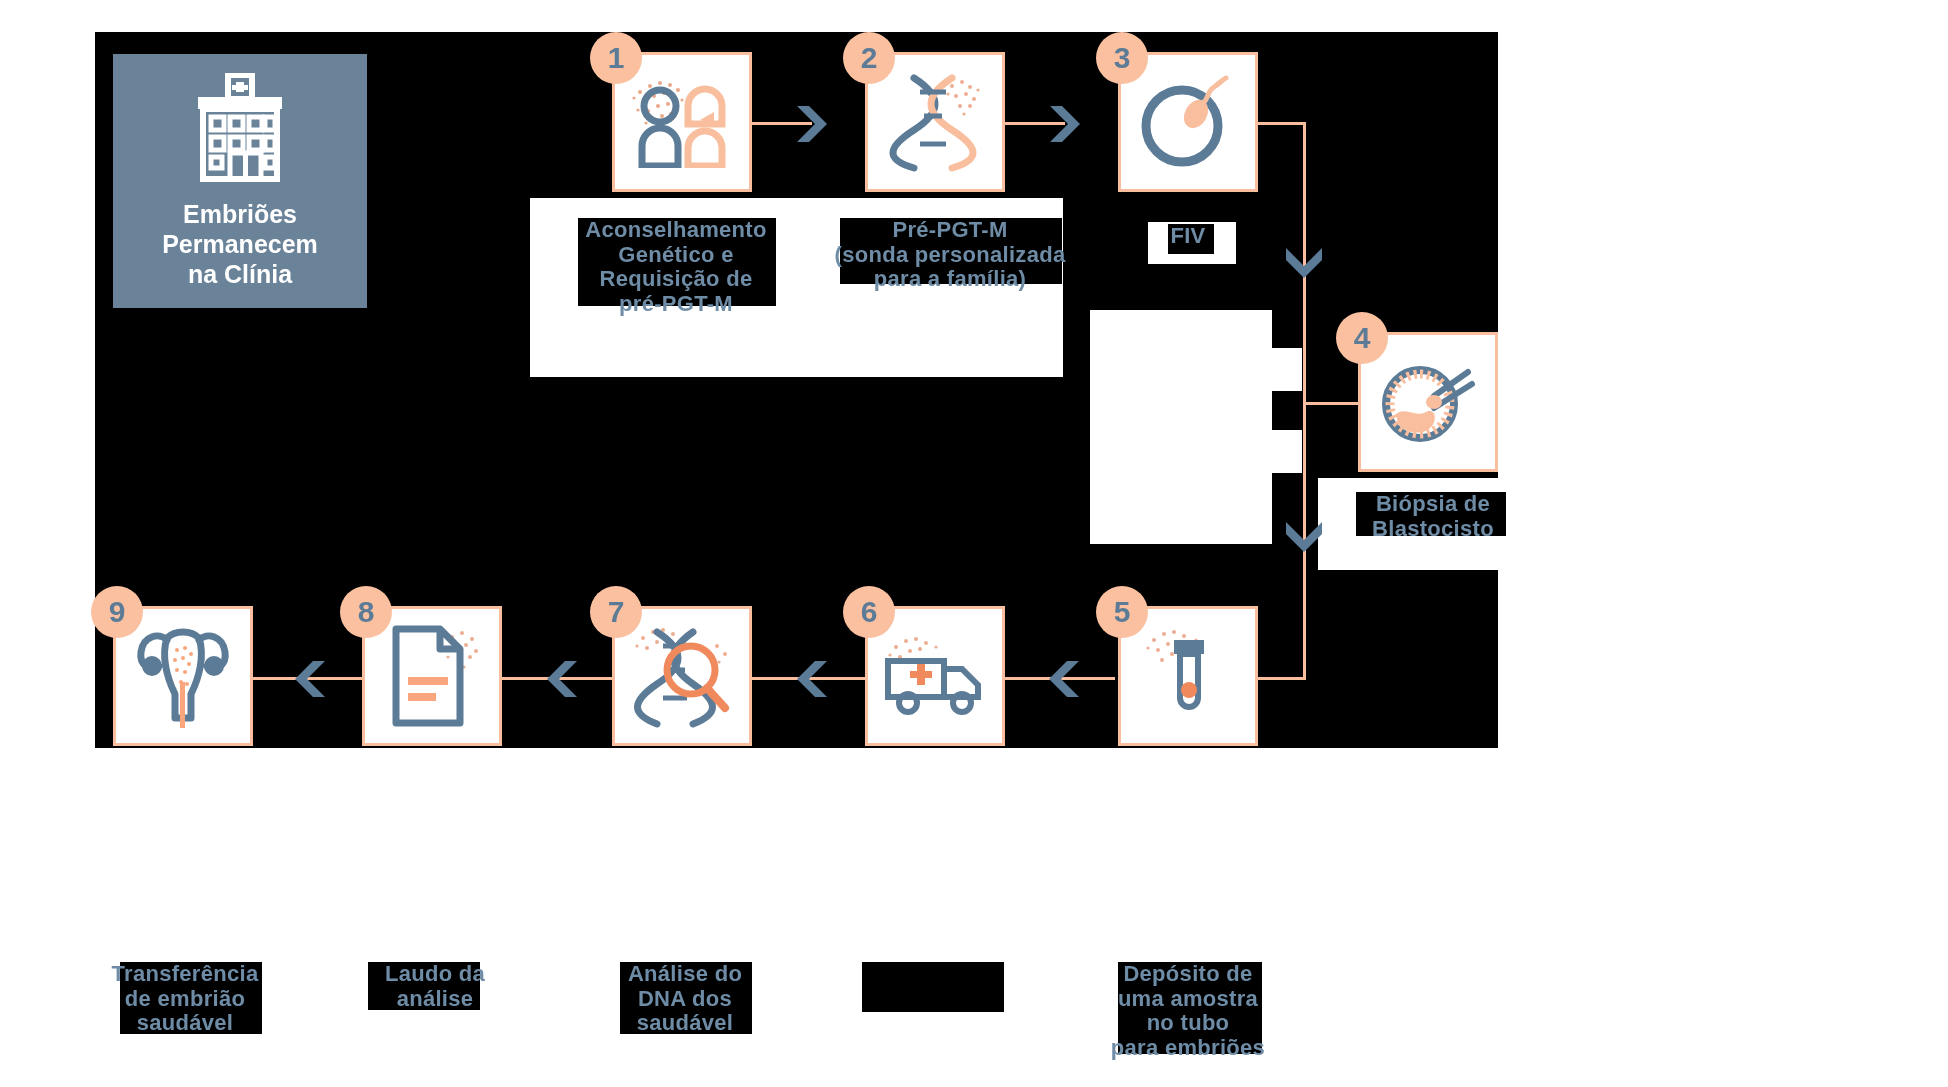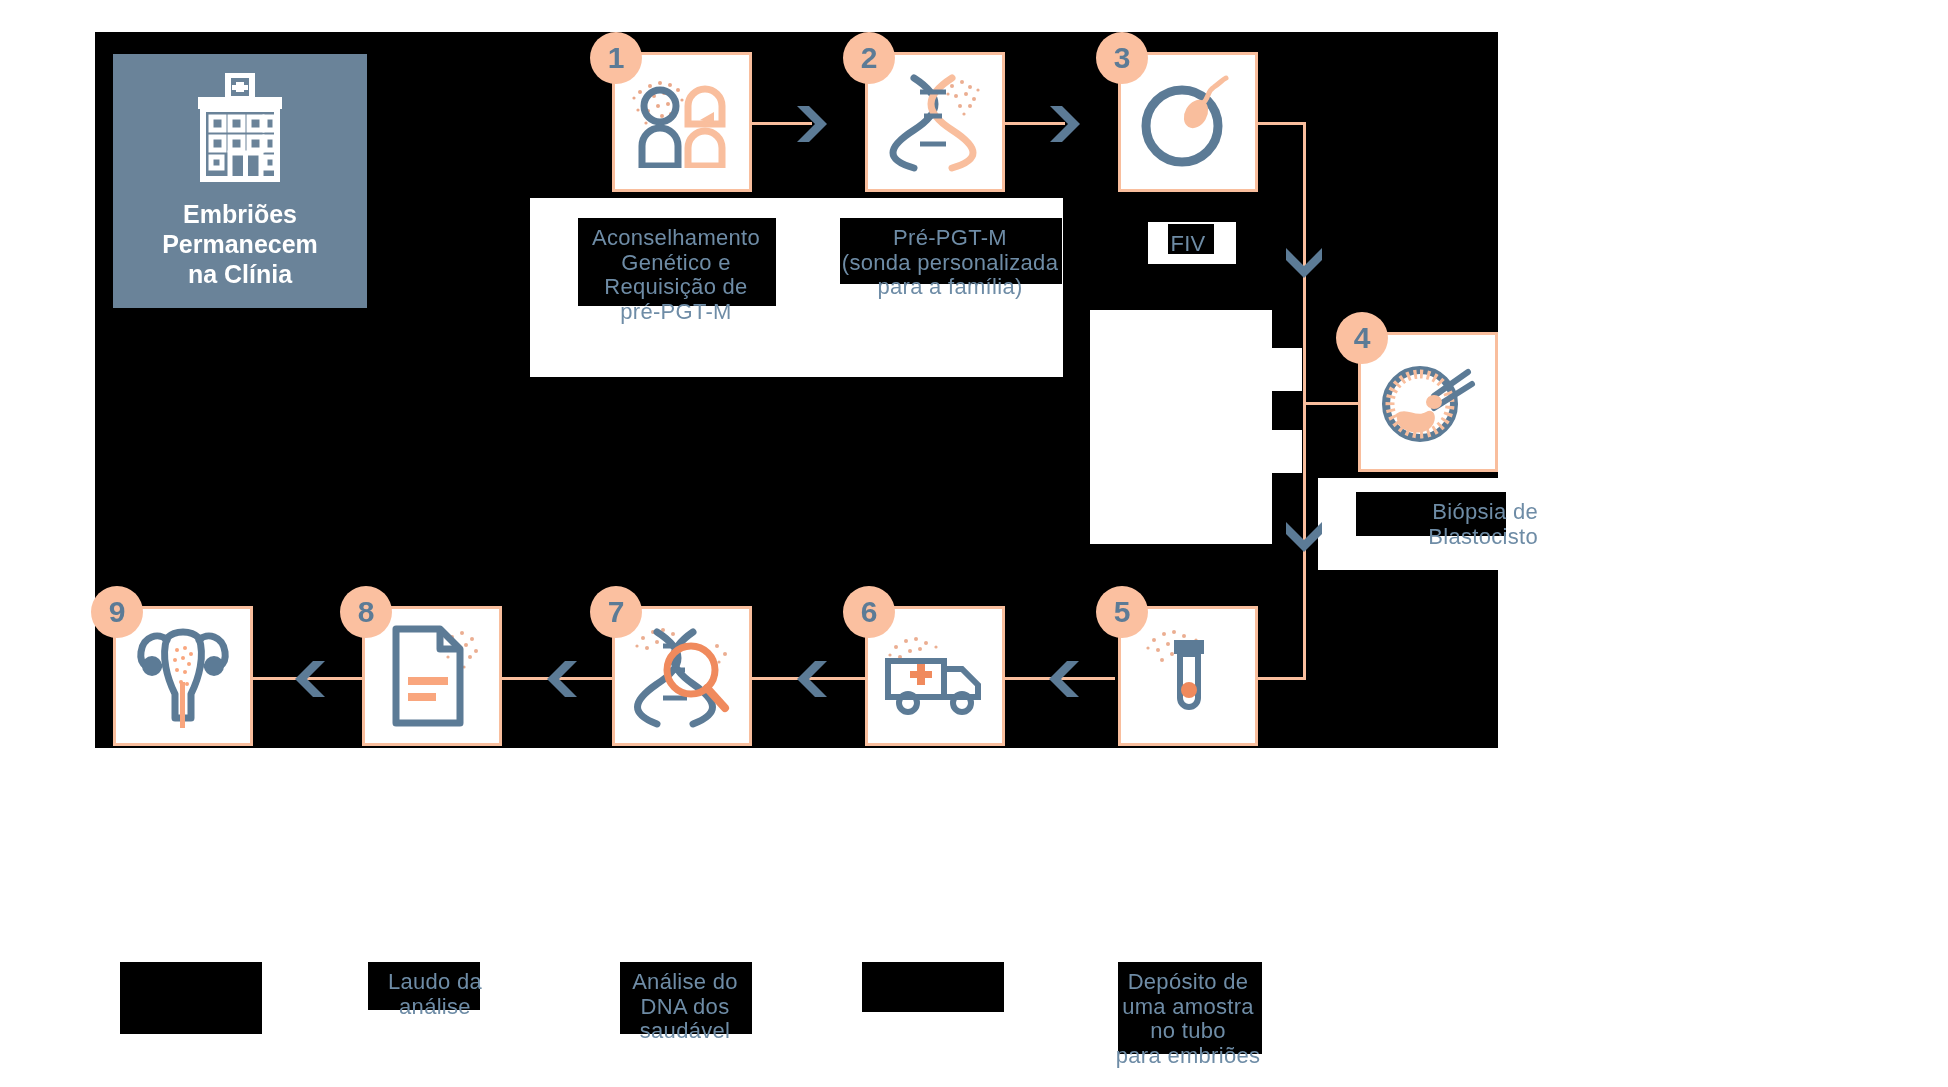--- a/index.html
+++ b/index.html
@@ -10,22 +10,22 @@
 
   
   .canvas-bg{position:absolute;background:#000000;}
 
   .node{position:absolute;background:#ffffff;border:3px solid #F9BE9D;box-sizing:border-box;
         display:flex;align-items:center;justify-content:center;}
   .badge{position:absolute;width:52px;height:52px;border-radius:50%;background:#FBC0A0;
          color:#5C7B96;font-size:30px;font-weight:bold;display:flex;align-items:center;
          justify-content:center;z-index:6;line-height:1;}
 
-  .label{position:absolute;color:#6E8CA6;font-weight:normal;font-size:22px;line-height:1.12;
-         text-align:center;letter-spacing:.3px;white-space:pre-line;z-index:5;margin-top:8px;}
+  .label{position:absolute;color:#6E8CA6;font-weight:bold;font-size:22px;line-height:1.12;
+         text-align:center;letter-spacing:.3px;white-space:pre-line;z-index:5;}
 
   
   .line{position:absolute;background:#F9BE9D;}
   .chev{position:absolute;z-index:4;}
 
   
   .clinic{position:absolute;background:#6A8399;display:flex;flex-direction:column;
           align-items:center;justify-content:center;}
   .clinic-text{color:#ffffff;font-weight:bold;font-size:25px;line-height:1.2;text-align:center;
                white-space:pre-line;margin-top:14px;}
@@ -223,21 +223,21 @@
         <path d="M44 22 a30 30 0 0 1 0 60 a30 30 0 0 1 0 -60 z" fill="none" stroke="#F9BE9D" stroke-width="9" stroke-dasharray="3 4"></path>
         <path d="M20 62 c10 -8 20 4 30 -2 c8 -5 12 6 6 14 c-8 10 -26 8 -34 -2 z" fill="#F9BE9D"></path>
         <line x1="58" y1="44" x2="92" y2="20" stroke="#5C7B96" stroke-width="6" stroke-linecap="round"></line>
         <line x1="58" y1="56" x2="96" y2="32" stroke="#5C7B96" stroke-width="6" stroke-linecap="round"></line>
         <ellipse cx="58" cy="50" rx="8" ry="7" fill="#F9BE9D"></ellipse>
       </svg>
     </span>
   </div>
   <div class="badge" style="left:1336px;top:312px;">4</div>
   <div class="tblack" style="left:1356px;top:492px;width:150px;height:44px;"></div>
-  <div class="label" style="left:1328px;top:492px;width:210px;text-align:right;">Biópsia de
+  <div class="label" style="left:1328px;top:492px;width:210px;">Biópsia de
 Blastocisto</div>
 
   <div class="node" style="left:1118px;top:606px;width:140px;height:140px;">
     <span>
       <svg width="104" height="104" viewBox="0 0 104 104">
         <g fill="#E79A76" opacity=".8">
           <circle cx="18" cy="16" r="2"></circle>
             <circle cx="28" cy="10" r="2"></circle>
             <circle cx="38" cy="8" r="2"></circle>
           <circle cx="48" cy="12" r="2"></circle>
@@ -368,14 +368,17 @@
             <circle cx="56" cy="50" r="2"></circle>
             <circle cx="52" cy="60" r="2"></circle>
           <circle cx="58" cy="62" r="2"></circle>
         </g>
         <rect x="51" y="60" width="5" height="46" fill="#F9A67E"></rect>
       </svg>
     </span>
   </div>
   <div class="badge" style="left:91px;top:586px;">9</div>
   <div class="tblack" style="left:120px;top:962px;width:142px;height:72px;"></div>
+  <div class="label" style="left:85px;top:962px;width:200px;">Transferência
+de embrião
+saudável</div>
 
 </div>
 
 </body></html>

